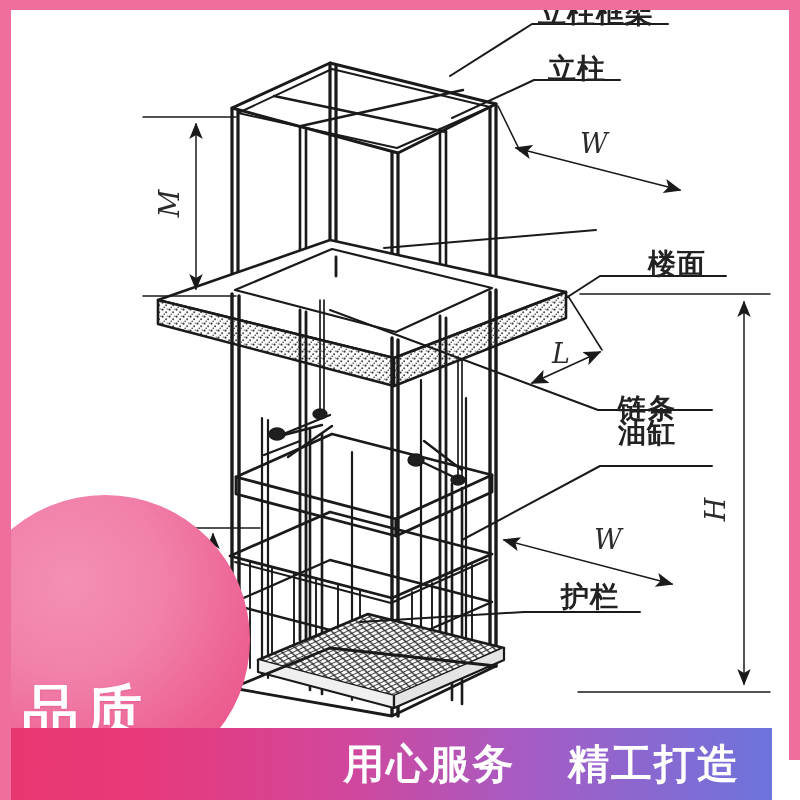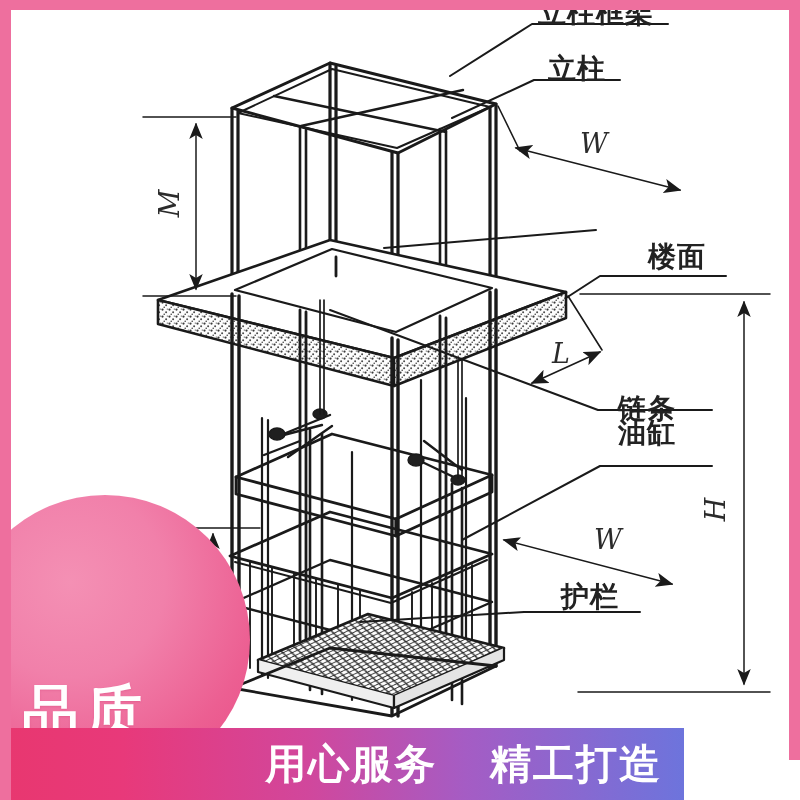--- a/index.html
+++ b/index.html
@@ -16,24 +16,24 @@
   .frame-edge{position:absolute;background:#ee6f9e;z-index:40;}
   .frame-top{left:0;top:0;width:800px;height:10px;}
   .frame-left{left:0;top:0;width:11px;height:800px;}
   .frame-right{right:0;top:0;width:11px;height:760px;}
 
   
   #drawing{position:absolute;left:0;top:0;width:800px;height:800px;z-index:10;}
 
   
   .promo-bar{
-    position:absolute;left:0;bottom:0;width:684px;height:72px;z-index:30;
+    position:absolute;left:0;bottom:0;width:772px;height:72px;z-index:30;
     background:linear-gradient(90deg,#e8376f 0%,#e8397a 18%,#d1479c 45%,#a55cc4 68%,#6d74dc 100%);
     display:flex;align-items:center;justify-content:flex-end;
-    box-sizing:border-box;padding-right:22px;
+    box-sizing:border-box;padding-right:32px;
   }
   .promo-text{
     color:#ffffff;font-size:41px;font-weight:bold;letter-spacing:2px;
     white-space:nowrap;line-height:1;
     font-family:"Liberation Sans","DejaVu Sans",sans-serif;
   }
   .promo-gap{display:inline-block;width:26px;}
 
   
   .badge-circle{
@@ -299,21 +299,21 @@
         <path d="M213,534 L213,660" marker-start="url(#arrT)"></path>
       </g>
 
     </g>
   </svg>
 
   <div class="lbl lbl-cn" style="left:538px;top:-6px;">立柱框架</div>
 
   <div class="lbl lbl-cn" style="left:548px;top:50px;">立柱</div>
 
-  <div class="lbl lbl-cn" style="left:648px;top:238px;text-align:center;">楼面</div>
+  <div class="lbl lbl-cn" style="left:648px;top:245px;text-align:center;">楼面</div>
 
   <div class="lbl lbl-cn" style="left:618px;top:390px;">链条</div>
 
   <div class="lbl lbl-cn" style="left:618px;top:414px;">油缸</div>
 
   <div class="lbl lbl-cn" style="left:540px;top:578px;margin-left:21px;">护栏</div>
 
   <div class="lbl lbl-dim lbl-dim-rot" style="left:156px;top:188px;">M</div>
 
   <div class="lbl lbl-dim" style="left:580px;top:128px;">W</div>

